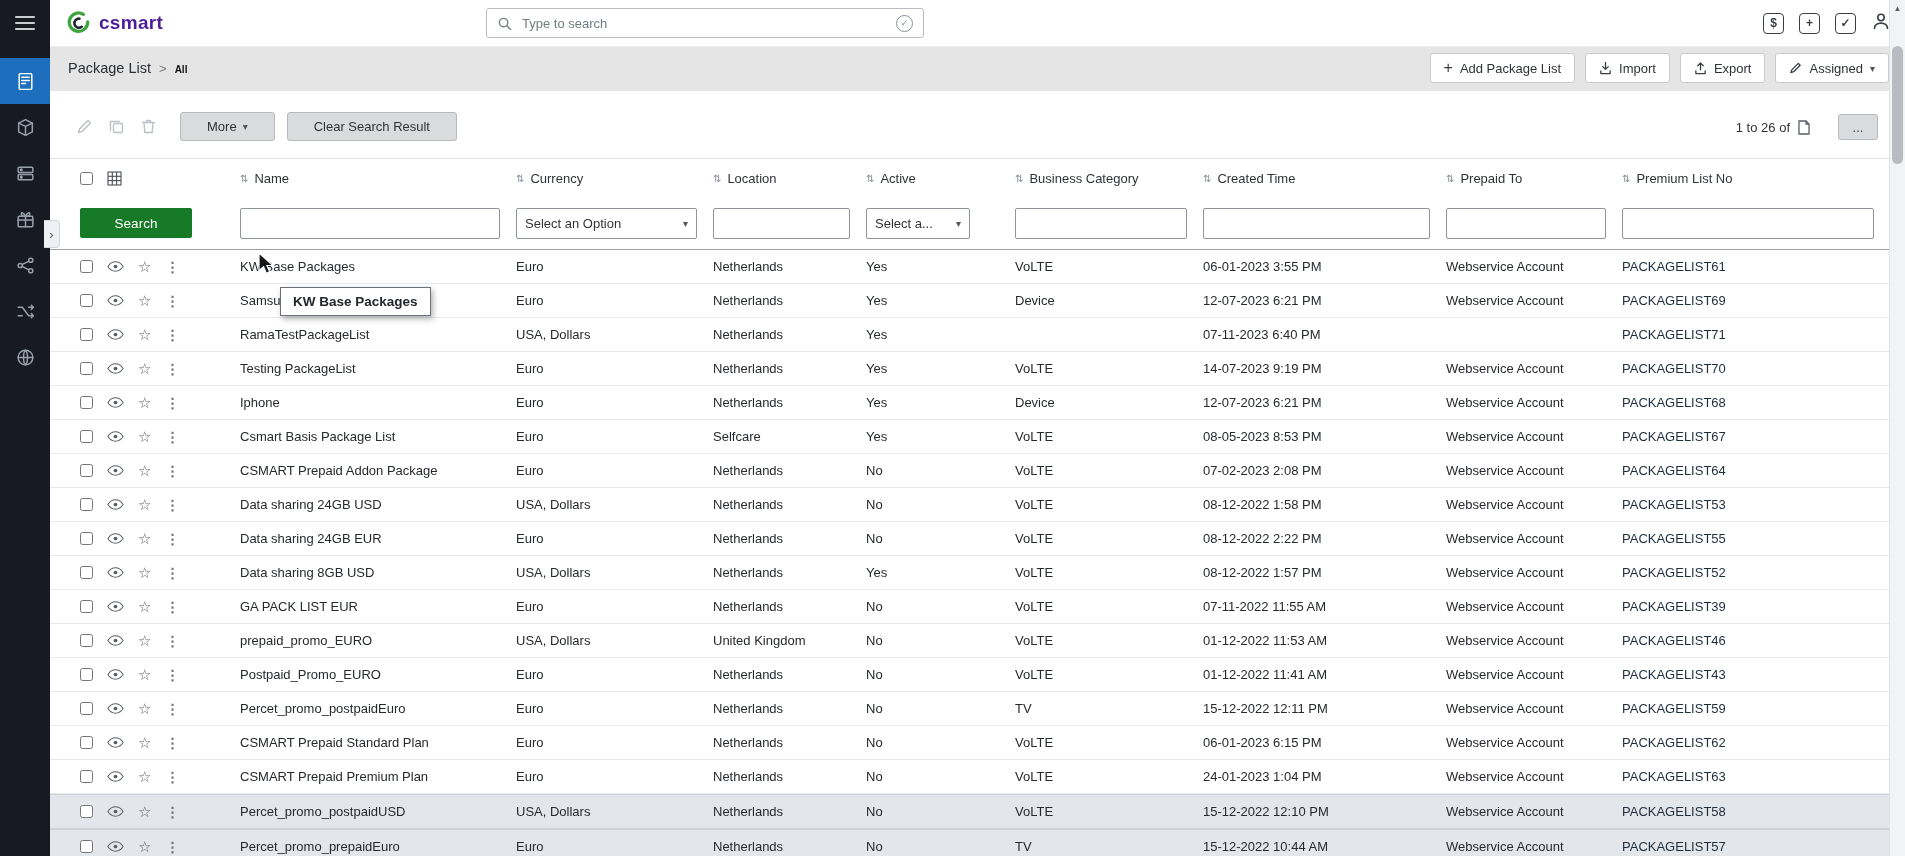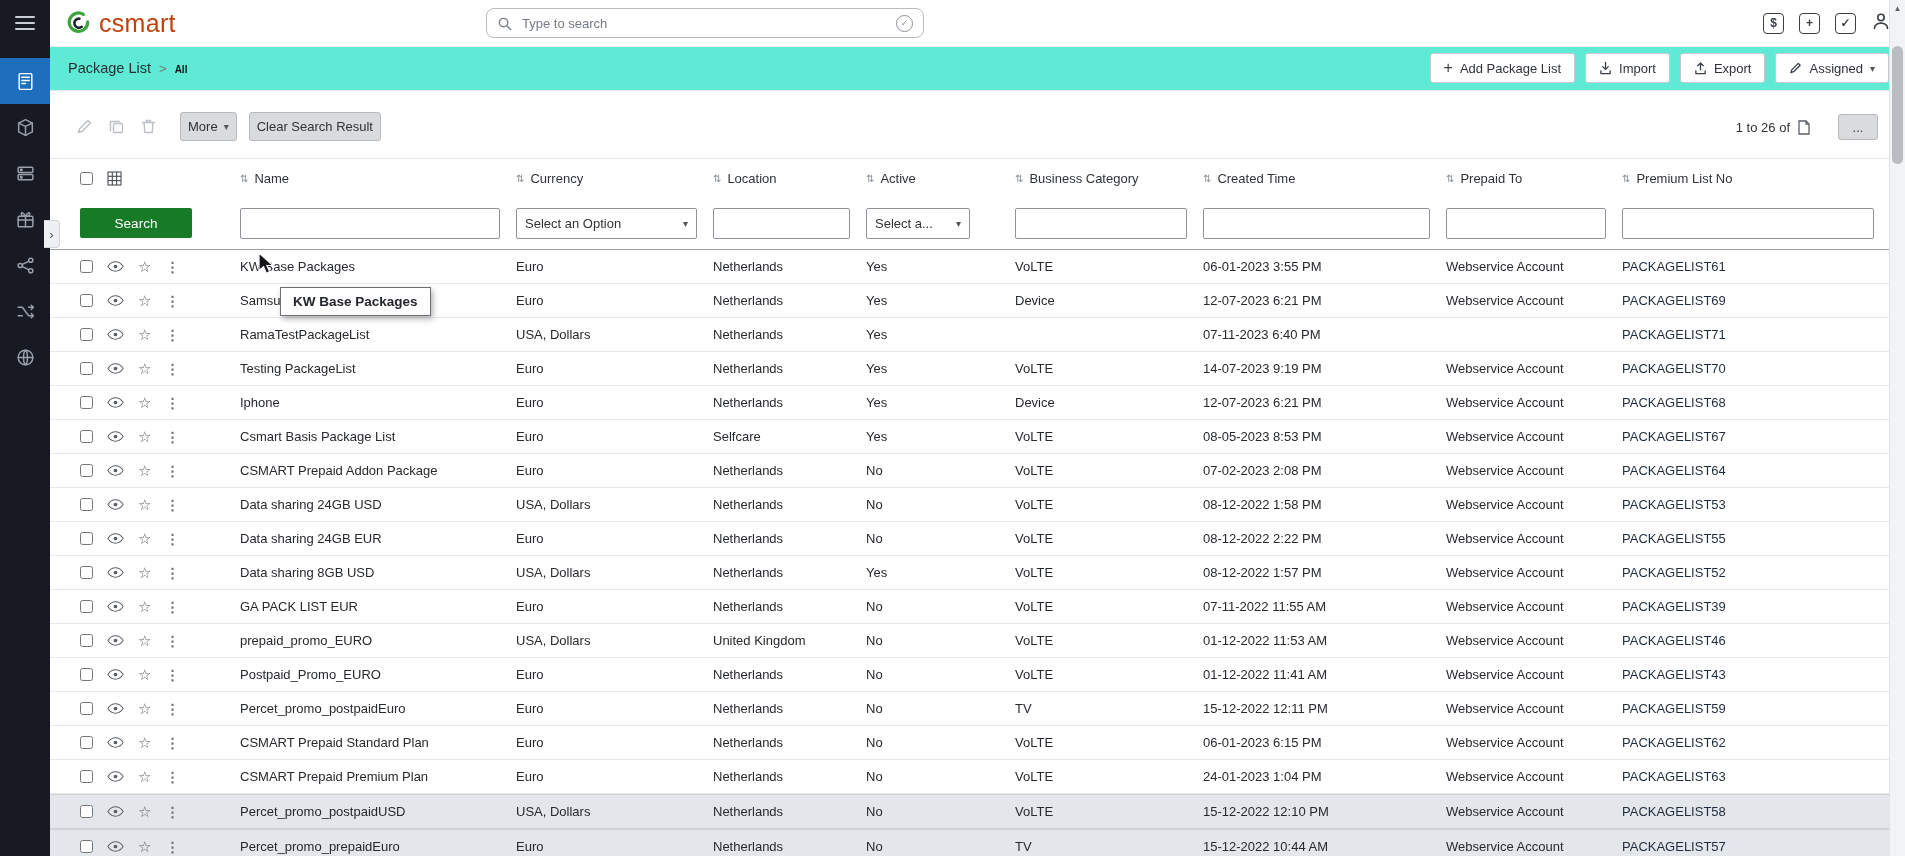--- a/index.html
+++ b/index.html
@@ -11,53 +11,53 @@
   .sb-burger{height:46px;display:flex;flex-direction:column;justify-content:center;align-items:center;gap:4px;cursor:pointer}
   .sb-burger span{width:20px;height:2px;background:#c9cdd4;border-radius:1px}
   .sb-nav{display:flex;flex-direction:column;margin-top:12px}
   .sb-item{height:46px;display:flex;align-items:center;justify-content:center;color:#99a0ac;cursor:pointer}
   .sb-item.sel{background:var(--sidebar-sel,#1d6fbd);color:#fff}
   .sb-item svg{width:21px;height:21px;stroke:currentColor;fill:none;stroke-width:1.4;stroke-linecap:round;stroke-linejoin:round}
 
   
   .topbar{position:absolute;left:50px;right:0;top:0;height:46px;background:#fff;border-bottom:1px solid #ececec;z-index:20}
   .logo{position:absolute;left:16px;top:0;height:46px;display:flex;align-items:center;gap:7px}
-  .logo-text{font-size:25px;color:#c2410c;font-weight:400;letter-spacing:.3px}
-  .gsearch{position:absolute;left:436px;top:8px;width:438px;height:30px;border:1px solid #b9bdc2;border-radius:8px;
+  .logo-text{font-size:19px;color:#4c1d95;font-weight:700;letter-spacing:.3px}
+  .gsearch{position:absolute;left:436px;top:8px;width:438px;height:30px;border:1px solid #b9bdc2;border-radius:3px;
            display:flex;align-items:center;padding:0 10px;gap:8px;background:#fff;box-sizing:border-box}
   .gsearch input{flex:1;border:none;outline:none;font-size:13px;color:#333;font-family:inherit;background:transparent}
   .gsearch input::placeholder{color:#757b82}
   .circle-check{width:17px;height:17px;border:1.3px solid #8a9097;border-radius:50%;display:flex;align-items:center;justify-content:center;
                 font-size:9px;color:#8a9097;box-sizing:border-box}
   .tb-right{position:absolute;right:14px;top:0;height:46px;display:flex;align-items:center;gap:15px}
   .tb-sq{width:21px;height:21px;border:1.6px solid #3a3f46;border-radius:4px;display:flex;align-items:center;justify-content:center;
          font-size:12px;color:#3a3f46;font-weight:700;cursor:pointer;box-sizing:border-box}
   .tb-user svg{width:20px;height:20px;stroke:#3a3f46;fill:none;stroke-width:1.6;stroke-linecap:round}
 
   
-  .crumbbar{position:absolute;left:50px;right:0;top:46px;height:44px;background:#5eead4;border-bottom:1px solid #e4e6e9;
+  .crumbbar{position:absolute;left:50px;right:0;top:46px;height:44px;background:#e5e5e5;border-bottom:1px solid #e4e6e9;
             z-index:15;display:flex;align-items:center}
   .crumbs{margin-left:18px;display:flex;align-items:baseline;gap:8px}
   .crumb-section{font-size:14.5px;color:#2b2f34}
   .crumb-sep{font-size:13px;color:#777}
   .crumb-page{font-size:10px;color:#111;font-weight:700}
   .crumb-actions{margin-left:auto;margin-right:16px;display:flex;gap:10px}
   .btn-w{height:30px;background:#fff;border:1px solid #c7cbd0;border-radius:3px;display:flex;align-items:center;gap:7px;
          padding:0 13px;font-size:13px;color:#2f3338;cursor:pointer;font-family:inherit}
   .btn-w svg{width:13px;height:14px;stroke:#3a3f46;fill:none;stroke-width:1.4;stroke-linecap:round;stroke-linejoin:round}
   .plus-g{font-size:16px;color:#3a3f46;line-height:1;font-weight:400}
   .caret{font-size:10px;color:#555}
 
   
   .toolbar{position:absolute;left:50px;right:15px;top:90px;height:68px;background:#fff;z-index:10}
   .tool-left{position:absolute;left:24px;top:22px;display:flex;align-items:center;gap:12px}
   .tool-ic{width:20px;height:20px;color:#bcc0c5;display:flex;align-items:center;justify-content:center;cursor:pointer}
   .tool-ic svg{width:17px;height:17px;stroke:currentColor;fill:none;stroke-width:1.4;stroke-linecap:round;stroke-linejoin:round}
   .btn-g{height:29px;background:#d9dbdd;border:1px solid #b6b9bd;border-radius:3px;display:flex;align-items:center;gap:6px;
-         padding:0 7px;font-size:13px;color:#2f3338;cursor:pointer;font-family:inherit}
+         padding:0 26px;font-size:13px;color:#2f3338;cursor:pointer;font-family:inherit}
   .gap-l{margin-left:10px}
   .tool-right{position:absolute;right:12px;top:24px;display:flex;align-items:center;gap:8px;font-size:13px;color:#2f3338}
   .doc-ic svg{width:12px;height:15px;stroke:#5a5f66;fill:none;stroke-width:1.3;display:block}
   .btn-dots{width:40px;height:26px;background:#d9dbdd;border:1px solid #b6b9bd;border-radius:3px;display:flex;align-items:center;
             justify-content:center;font-size:13px;color:#444;cursor:pointer;margin-left:20px;font-family:inherit}
 
   
   .tablewrap{position:absolute;left:50px;right:15px;top:158px;bottom:0;overflow:hidden;background:#fff}
   .grid{display:grid;grid-template-columns:190px 276px 197px 153px 149px 188px 243px 176px 268px;align-items:center}
   .thead{height:38px;border-top:1px solid #e2e4e7}

